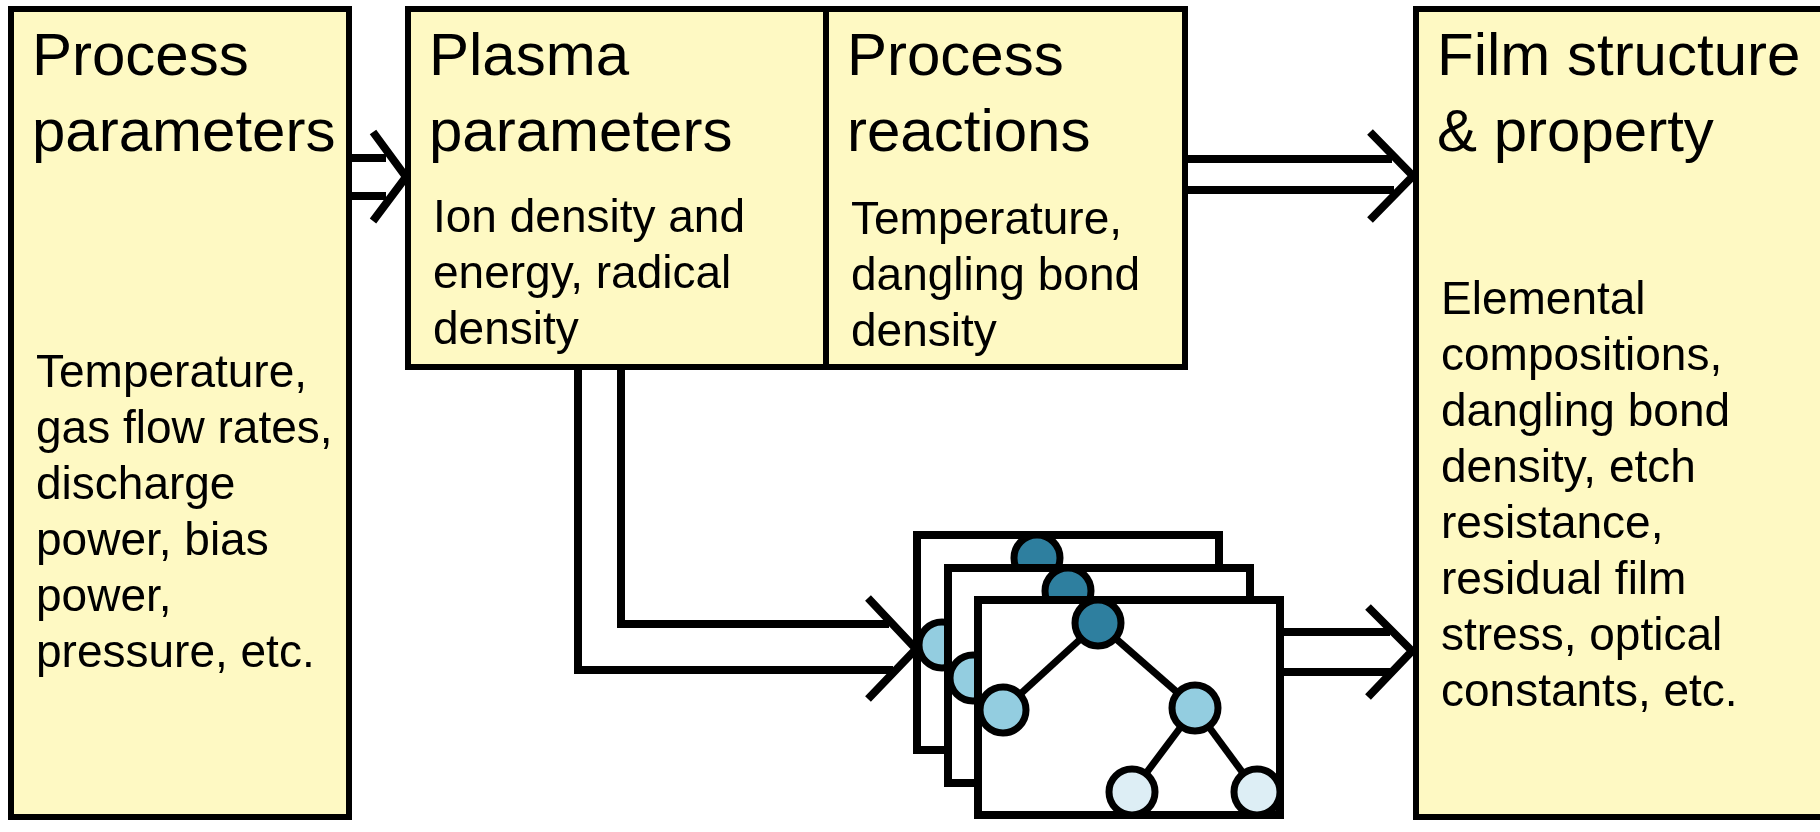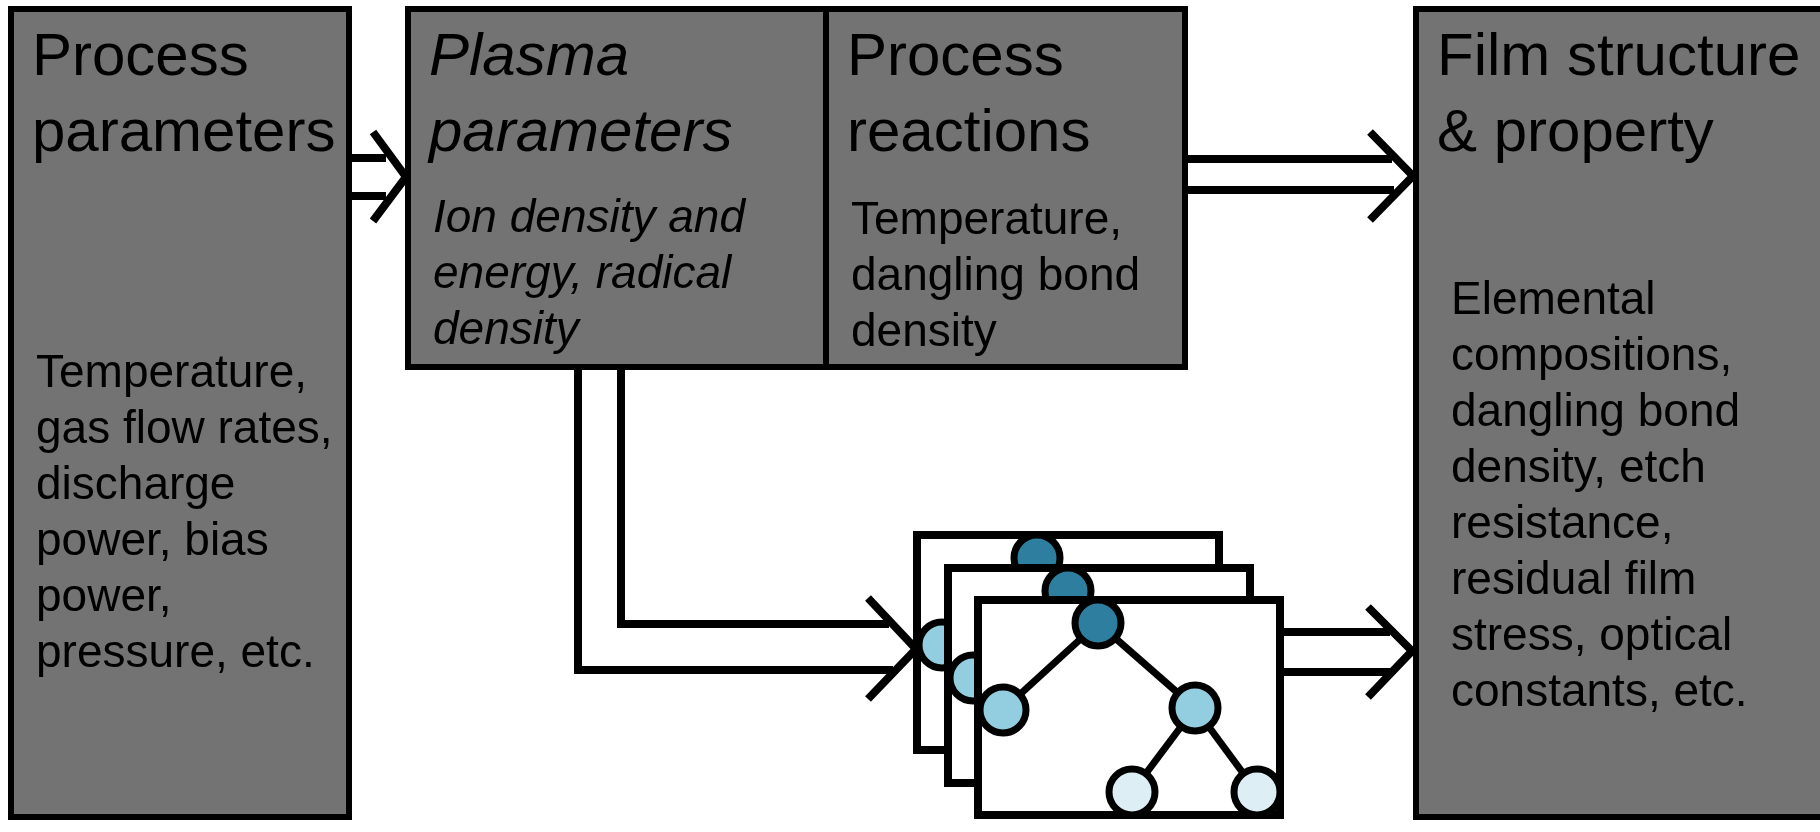--- a/index.html
+++ b/index.html
@@ -2,21 +2,21 @@
 <html><head>
 <meta charset="utf-8">
 <style>
   html,body{margin:0;padding:0;background:#ffffff;}
   #stage{
     position:relative;width:1820px;height:832px;background:#ffffff;overflow:hidden;
     font-family:"Liberation Sans", sans-serif;color:#000;
   }
   #diagram-svg{position:absolute;left:0;top:0;width:1820px;height:832px;}
   .box{
-    position:absolute;background:#737373;border:6px solid #000;box-sizing:border-box;
+    position:absolute;background:#fef9c3;border:6px solid #000;box-sizing:border-box;
   }
   .box-title{
     position:absolute;left:18px;top:5px;font-size:60px;line-height:76px;
     white-space:pre-line;letter-spacing:0px;
   }
   .box-body{
     position:absolute;left:22px;font-size:46px;line-height:56px;white-space:pre-line;
   }
   #ml-label{
     position:absolute;left:845px;top:432px;width:480px;text-align:center;
@@ -108,40 +108,40 @@
     <div class="box-title">Process
 parameters</div>
     <div class="box-body" style="top:331px;">Temperature,
 gas flow rates,
 discharge
 power, bias
 power,
 pressure, etc.</div>
   </div>
 
-  <div class="box" style="left:405px;top:6px;width:429px;height:364px;font-style:italic;">
+  <div class="box" style="left:405px;top:6px;width:429px;height:364px;">
     <div class="box-title">Plasma
 parameters</div>
     <div class="box-body" style="top:176px;">Ion density and
 energy, radical
 density</div>
   </div>
 
   <div class="box" style="left:823px;top:6px;width:365px;height:364px;">
     <div class="box-title">Process
 reactions</div>
     <div class="box-body" style="top:178px;">Temperature,
 dangling bond
 density</div>
   </div>
 
   <div class="box" style="left:1413px;top:6px;width:462px;height:814px;">
     <div class="box-title">Film structure
 &amp; property</div>
-    <div class="box-body" style="top:258px;margin-left:10px;">Elemental
+    <div class="box-body" style="top:258px;">Elemental
 compositions,
 dangling bond
 density, etch
 resistance,
 residual film
 stress, optical
 constants, etc.</div>
   </div>
 
 

